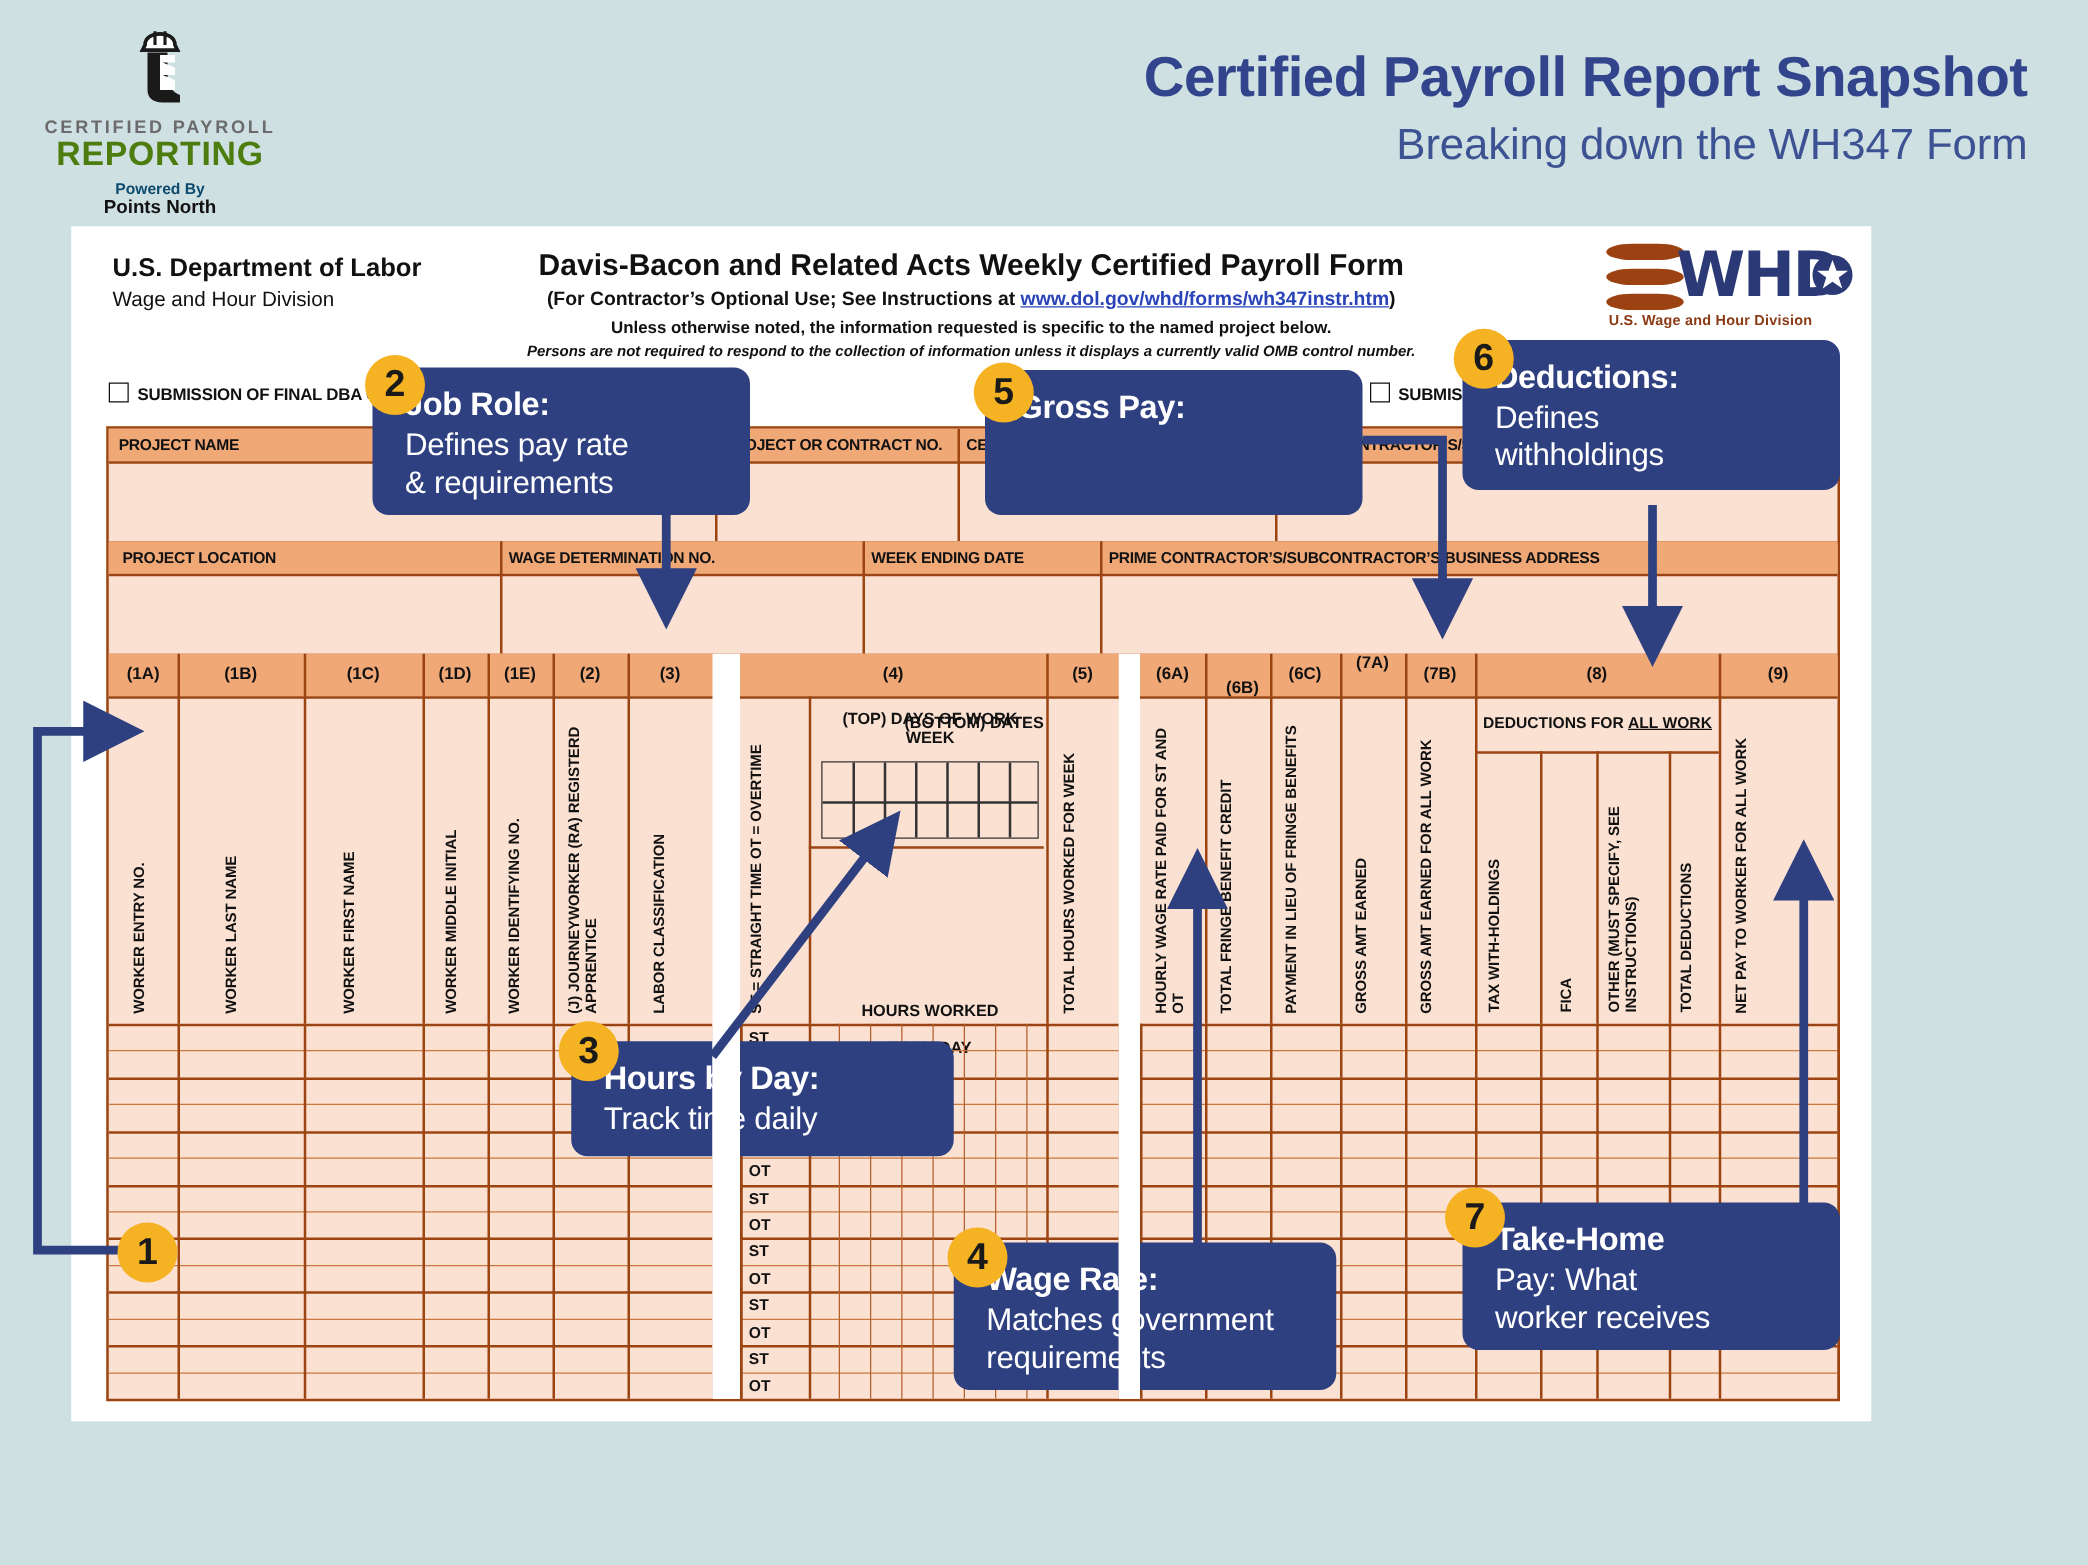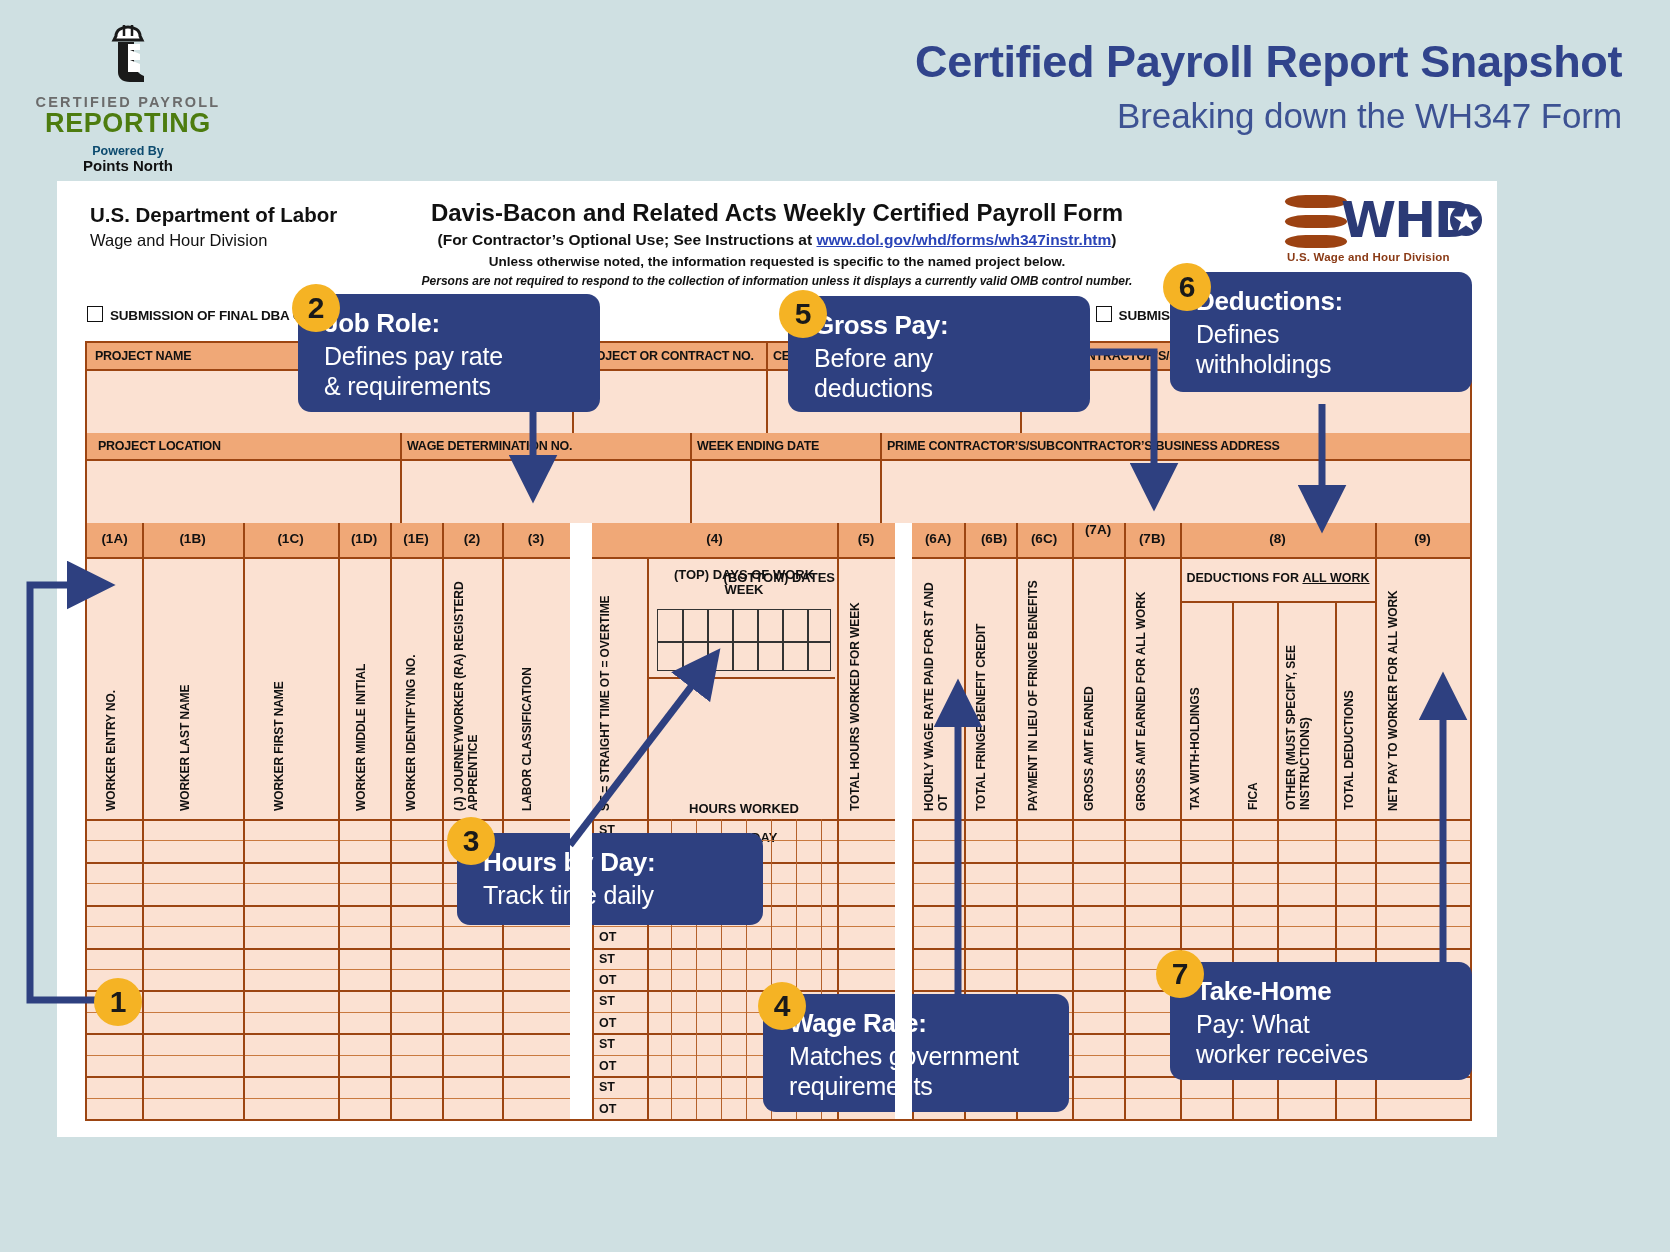--- a/index.html
+++ b/index.html
@@ -180,21 +180,21 @@
       <div class="code" style="left:0;   top:188px; width:55px;">(1A)</div>
       <div class="code" style="left:55px;  top:188px; width:101px;">(1B)</div>
       <div class="code" style="left:156px; top:188px; width:95px;">(1C)</div>
       <div class="code" style="left:251px; top:188px; width:52px;">(1D)</div>
       <div class="code" style="left:303px; top:188px; width:52px;">(1E)</div>
       <div class="code" style="left:355px; top:188px; width:60px;">(2)</div>
       <div class="code" style="left:415px; top:188px; width:68px;">(3)</div>
       <div class="code" style="left:505px; top:188px; width:245px;">(4)</div>
       <div class="code" style="left:750px; top:188px; width:58px;">(5)</div>
       <div class="code" style="left:825px; top:188px; width:52px;">(6A)</div>
-      <div class="code" style="left:877px; top:188px; width:60px;">(6B)</div>
+      <div class="code" style="left:877px; top:199px; width:60px;">(6B)</div>
       <div class="code" style="left:929px; top:188px; width:56px;">(6C)</div>
       <div class="code" style="left:985px; top:179px; width:52px;">(7A)</div>
       <div class="code" style="left:1037px; top:188px; width:56px;">(7B)</div>
       <div class="code" style="left:1093px; top:188px; width:195px;">(8)</div>
       <div class="code" style="left:1288px; top:188px; width:95px;">(9)</div>
       <div class="cellline hline" style="left:0; top:214px; width:1383px;"></div>
 
       <div style="position:absolute; left:483px; top:180px; width:22px; height:596px; background:#fff; z-index:2;"></div>
       <div style="position:absolute; left:808px; top:180px; width:17px; height:596px; background:#fff; z-index:2;"></div>
 
@@ -366,22 +366,20 @@
 
   <div class="callout" style="left:763px; top:994px; width:306px; height:118px;">
     <div class="ttl">Wage Rate:</div>
     <div class="bdy" style="white-space:pre-line; margin-top:2px;">Matches government
 requirements</div>
   </div>
   <div class="badge" style="left:758px; top:982px;">4</div>
 
   <div class="callout" style="left:788px; top:296px; width:302px; height:116px;">
     <div class="ttl">Gross Pay:</div>
-    <div class="bdy" style="white-space:pre-line; margin-top:2px;">Before any
-deductions</div>
   </div>
   <div class="badge" style="left:779px; top:290px;">5</div>
 
   <div class="callout" style="left:1170px; top:272px; width:302px; height:120px;">
     <div class="ttl">Deductions:</div>
     <div class="bdy" style="white-space:pre-line; margin-top:2px;">Defines
 withholdings</div>
   </div>
   <div class="badge" style="left:1163px; top:263px;">6</div>
 

